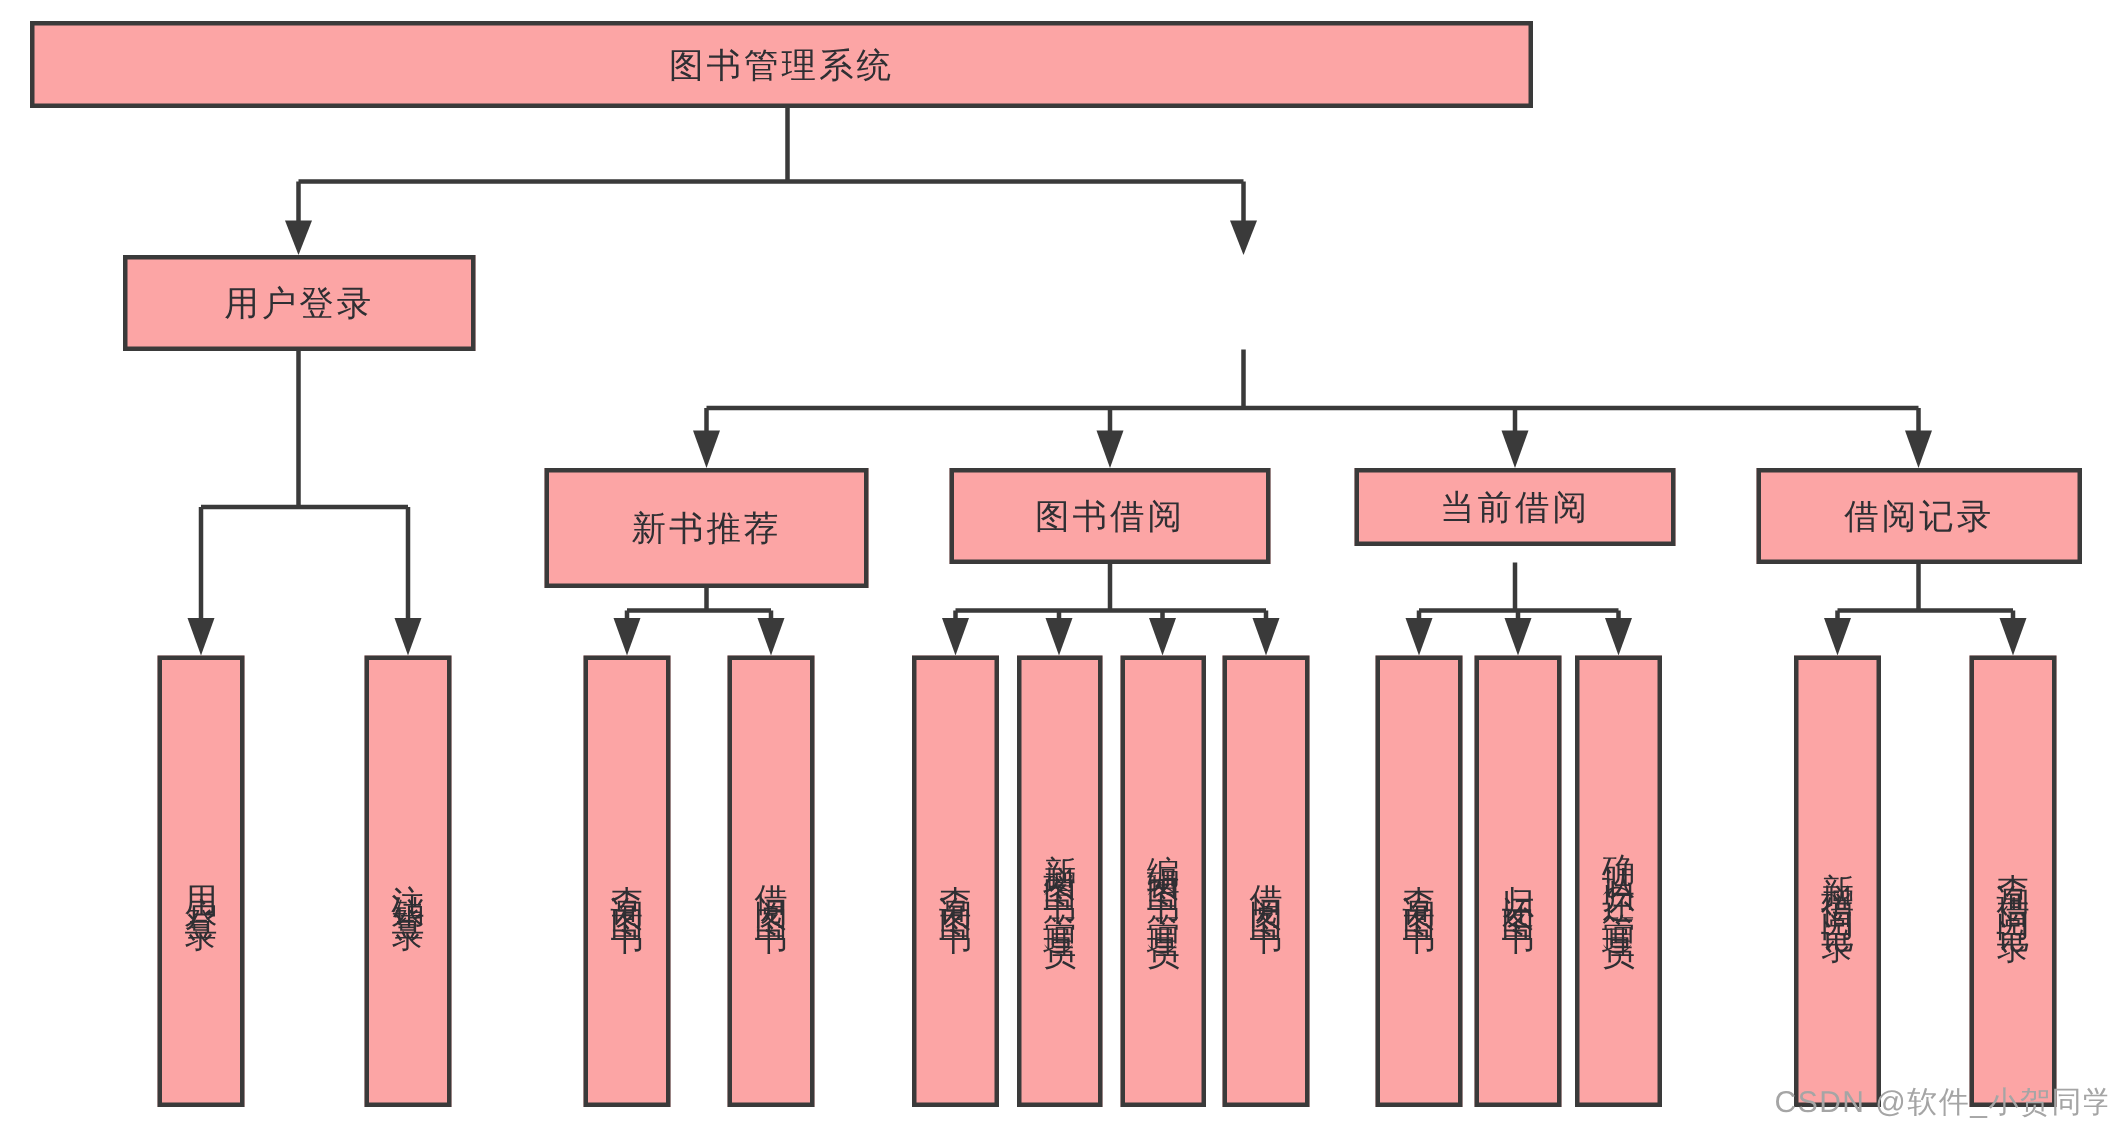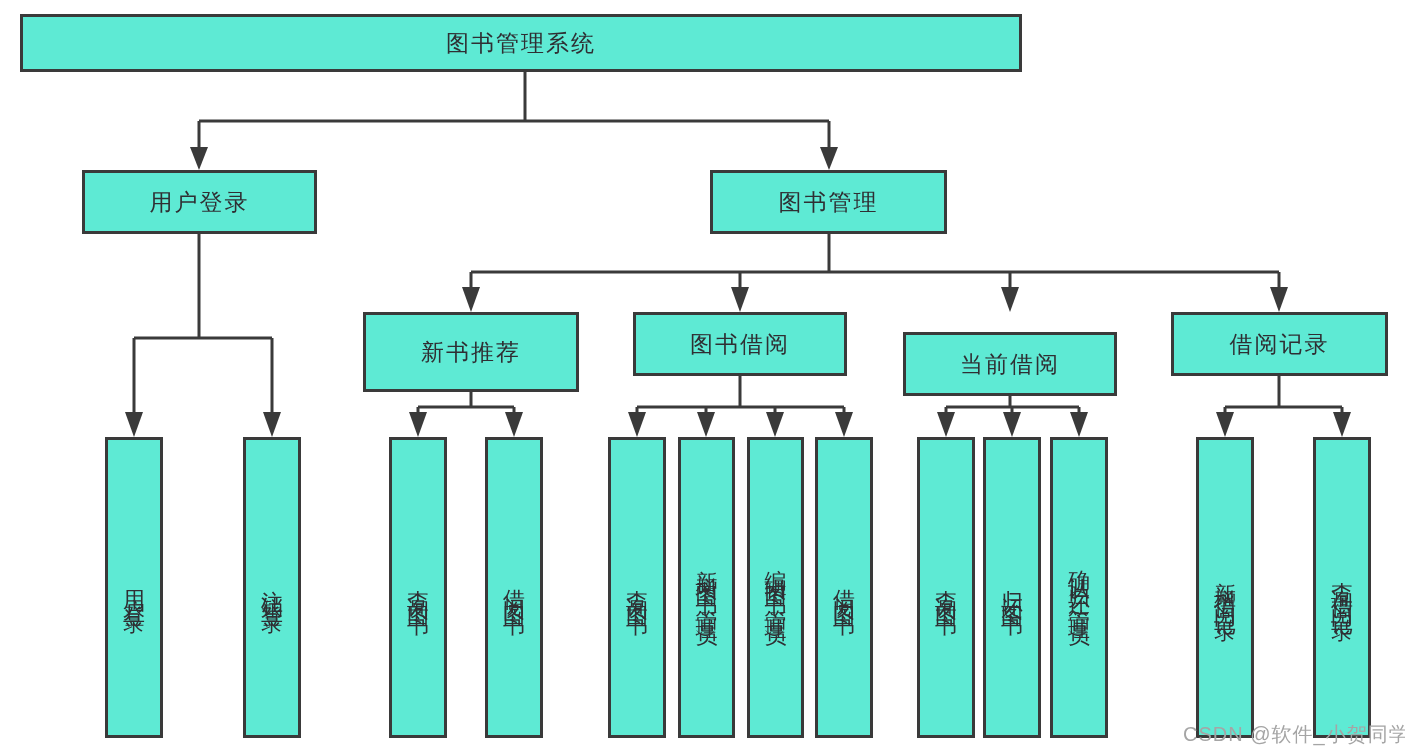--- a/index.html
+++ b/index.html
@@ -27,21 +27,21 @@
     fill: none;
   }
   svg.connectors polygon {
     fill: currentColor;
     stroke: none;
   }
   .node {
     position: absolute;
     box-sizing: border-box;
     border: 3px solid var(--border, #3a3a3a);
-    background: #5eead4;
+    background: #fca5a5;
     display: flex;
     align-items: center;
     justify-content: center;
     color: var(--text, #2f2f33);
     font-size: 23px;
     line-height: 1;
     z-index: 2;
   }
   .hnode {
     letter-spacing: 2px;
@@ -114,25 +114,24 @@
     <g>
       <path d="M1279 375 V407 M1225 407 H1342 M1225 407 V414 M1342 407 V414"></path>
       <polygon points="1216,412 1234,412 1225,437"></polygon>
       <polygon points="1333,412 1351,412 1342,437"></polygon>
     </g>
   </svg>
 
   <div class="node hnode" style="left:20px; top:14px; width:1002px; height:58px;">图书管理系统</div>
 
   <div class="node hnode" style="left:82px; top:170px; width:235px; height:64px;">用户登录</div>
-  <div class="node hnode" style="left:710px; top:170px; width:237px; height:64px;">图书管理</div>
 
   <div class="node hnode" style="left:363px; top:312px; width:216px; height:80px;">新书推荐</div>
   <div class="node hnode" style="left:633px; top:312px; width:214px; height:64px;">图书借阅</div>
-  <div class="node hnode" style="left:903px; top:312px; width:214px; height:64px;margin-top:20px;">当前借阅</div>
+  <div class="node hnode" style="left:903px; top:312px; width:214px; height:52px;">当前借阅</div>
   <div class="node hnode" style="left:1171px; top:312px; width:217px; height:64px;">借阅记录</div>
 
   <div class="node vnode" style="left:105px; top:437px; width:58px; height:301px;">用户登录</div>
   <div class="node vnode" style="left:243px; top:437px; width:58px; height:301px;">注销登录</div>
 
   <div class="node vnode" style="left:389px; top:437px; width:58px; height:301px;">查询图书</div>
   <div class="node vnode" style="left:485px; top:437px; width:58px; height:301px;">借阅图书</div>
 
   <div class="node vnode" style="left:608px; top:437px; width:58px; height:301px;">查询图书</div>
   <div class="node vnode" style="left:678px; top:437px; width:57px; height:301px;">新增图书（管理员）</div>

